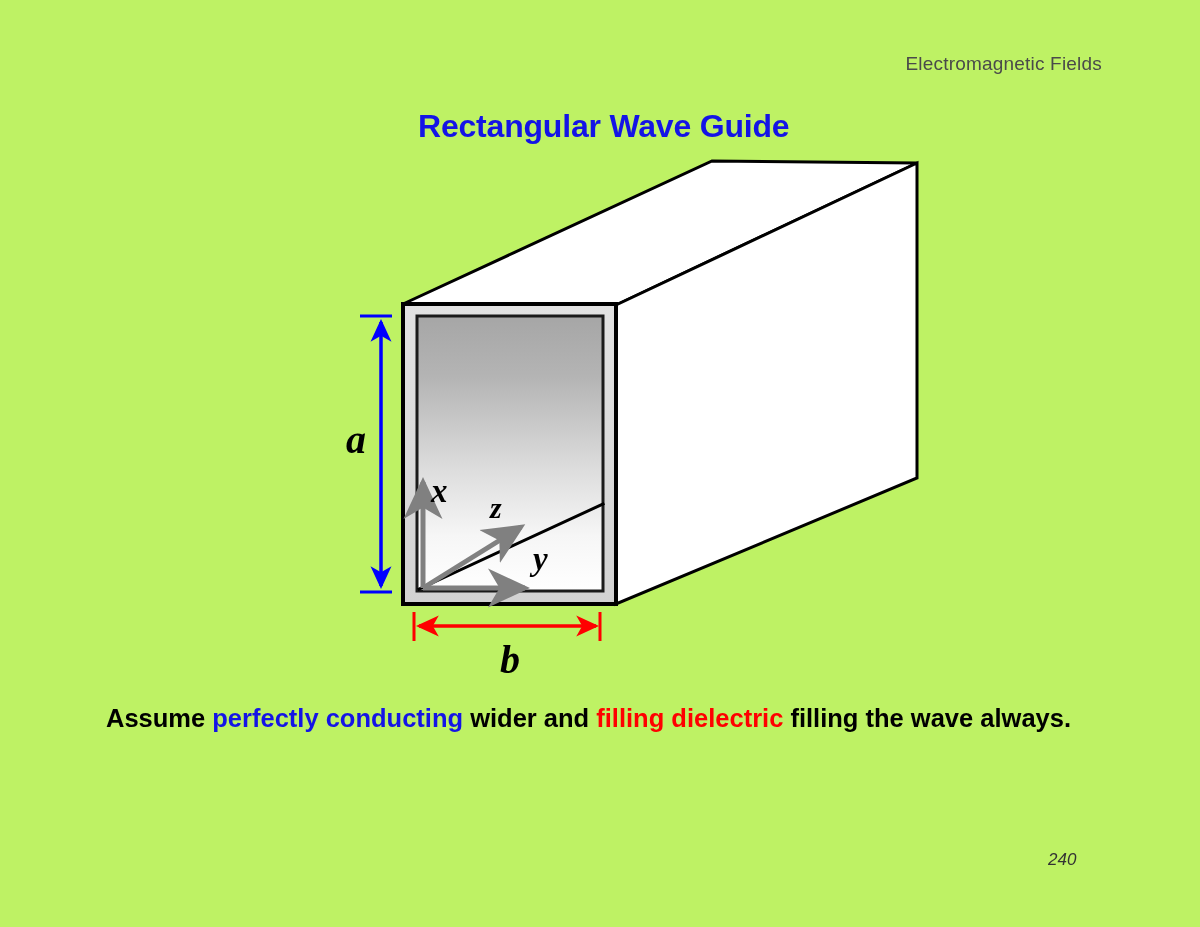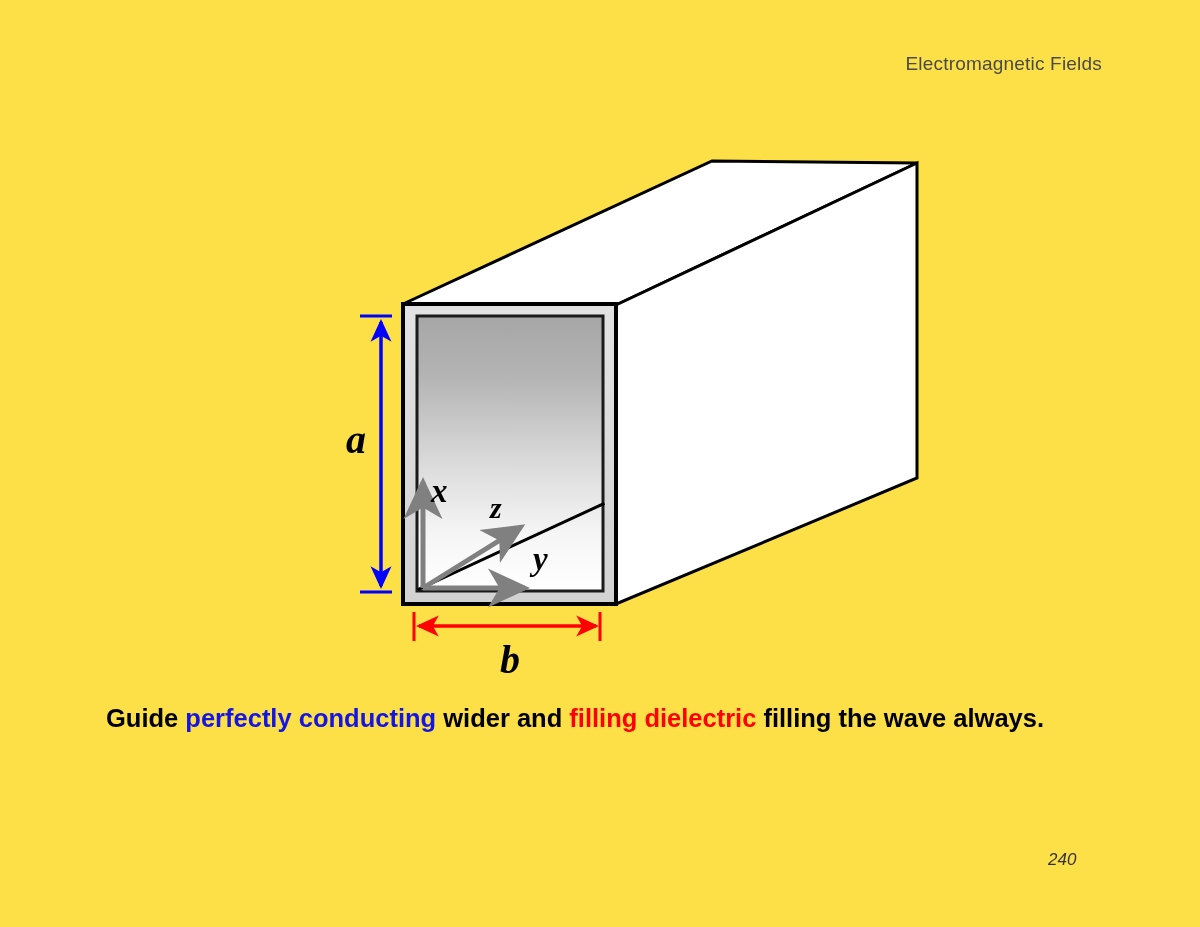--- a/index.html
+++ b/index.html
@@ -8,21 +8,21 @@
     padding: 0;
     background: #ffffff;
   }
   body {
     font-family: "Liberation Sans", sans-serif;
   }
   #slide {
     position: relative;
     width: 1200px;
     height: 927px;
-    background: #fde047;
+    background: #bef264;
     overflow: hidden;
   }
 
   
   .header-title {
     position: absolute;
     right: 98px;
     top: 53px;
     font-family: "Liberation Sans", sans-serif;
     font-size: 19px;
@@ -120,20 +120,21 @@
     font-style: italic;
   }
 </style>
 </head>
 <body>
 
 <div id="slide">
 
   <div class="header-title">Electromagnetic Fields</div>
 
+  <div class="slide-title">Rectangular Wave Guide</div>
 
   <div class="figure">
     <svg width="1200" height="700" viewBox="0 0 1200 700">
       <defs>
         <linearGradient id="cavityGrad" x1="0" y1="0" x2="0" y2="1">
           <stop offset="0%" stop-color="#a6a6a6"></stop>
           <stop offset="22%" stop-color="#b4b4b4"></stop>
           <stop offset="55%" stop-color="#dcdcdc"></stop>
           <stop offset="80%" stop-color="#f6f6f6"></stop>
           <stop offset="100%" stop-color="#ffffff"></stop>
@@ -181,19 +182,19 @@
     </svg>
 
     <div class="mathlabel lbl-a">a</div>
     <div class="mathlabel lbl-b">b</div>
     <div class="mathlabel lbl-x">x</div>
     <div class="mathlabel lbl-y">y</div>
     <div class="mathlabel lbl-z">z</div>
   </div>
 
   <div class="body-text para-assume">
-    <span>Guide </span><span class="blue">perfectly conducting</span><span> wider and </span><span class="red">filling dielectric</span><span> filling the wave always.</span>
+    <span>Assume </span><span class="blue">perfectly conducting</span><span> wider and </span><span class="red">filling dielectric</span><span> filling the wave always.</span>
   </div>
 
 
   <div class="footer-page">240</div>
 
 </div>
 
 </body></html>

